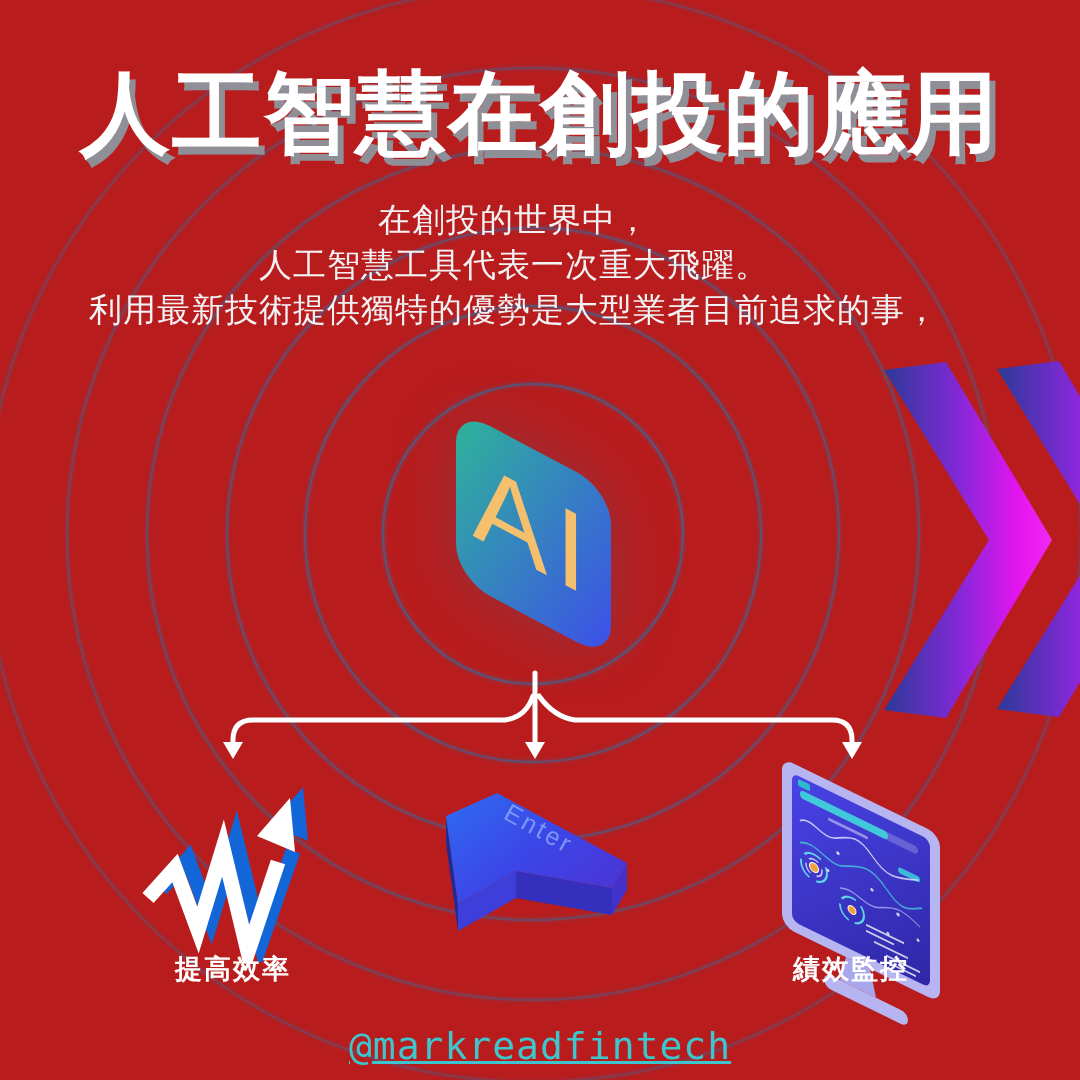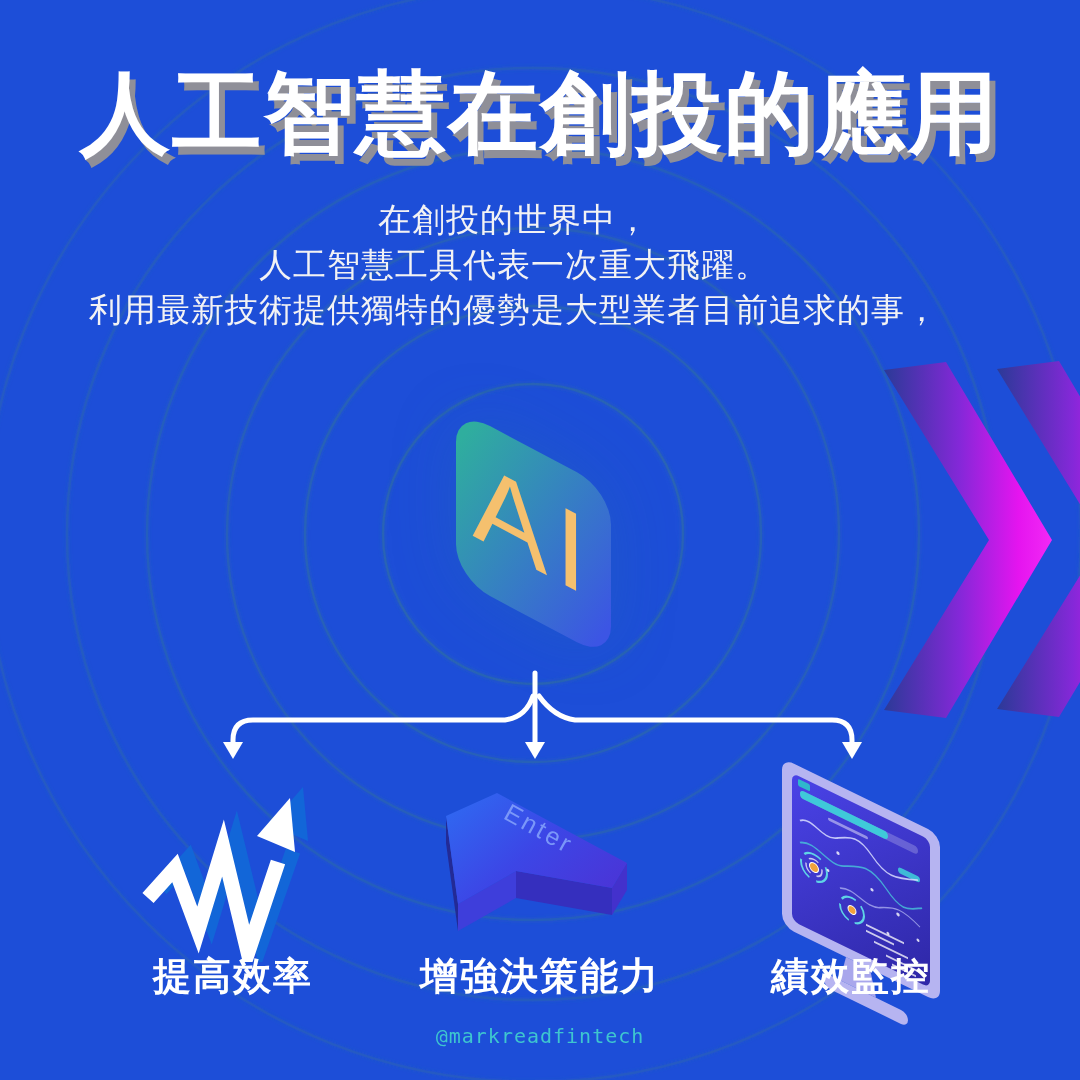--- a/index.html
+++ b/index.html
@@ -1,18 +1,18 @@
 <!DOCTYPE html>
 <html><head>
 <meta charset="utf-8">
 <style>
   html,body{margin:0;padding:0;background:#000;}
   .canvas{
     position:relative;width:1080px;height:1080px;overflow:hidden;
-    background:#1d4ed8;
+    background:#b91c1c;
     font-family:"Liberation Sans",sans-serif;
   }
   .layer{position:absolute;left:0;top:0;width:1080px;height:1080px;pointer-events:none;}
 
   .title{
     position:absolute;left:0;top:66px;width:1080px;margin:0;
     text-align:center;color:#ffffff;font-size:90px;font-weight:bold;
     letter-spacing:2px;line-height:1.05;
     text-shadow:6px 8px 0 #8f8f98;
   }
@@ -28,31 +28,32 @@
     transform:skewY(28deg);transform-origin:0 0;
     display:flex;align-items:center;justify-content:center;
     box-shadow:0 0 60px rgba(40,120,160,0.25);
   }
   .ai-badge span{
     color:#f5c06e;font-size:112px;font-weight:500;letter-spacing:8px;
     line-height:1;transform:translateY(-4px);
   }
 
   .branch-label{
-    position:absolute;top:951px;color:#ffffff;font-size:38px;font-weight:bold;
+    position:absolute;top:951px;color:#ffffff;font-size:27px;font-weight:bold;
     text-align:center;letter-spacing:2px;
   }
   .label-efficiency{left:104px;width:258px;}
   .label-decision{left:398px;width:284px;}
   .label-monitoring{left:722px;width:258px;font-family:Liberation Serif, serif;}
 
   .handle{
     position:absolute;left:0;top:1024px;width:1080px;text-align:center;
-    color:#3ec6cf;font-size:20px;letter-spacing:1px;
+    color:#3ec6cf;font-size:38px;letter-spacing:1px;
     font-family:"DejaVu Sans Mono",monospace;
+    text-decoration:underline;
   }
   svg{display:block;}
 </style>
 </head>
 <body>
 
 <div class="canvas">
 
   <svg class="layer" width="1080" height="1080" viewBox="0 0 1080 1080">
     <defs>
@@ -179,18 +180,17 @@
         <line x1="96" y1="130" x2="134" y2="130"></line>
         <line x1="96" y1="136" x2="124" y2="136"></line>
         <line x1="104" y1="143" x2="138" y2="143"></line>
         <line x1="116" y1="151" x2="150" y2="151"></line>
         <line x1="122" y1="157" x2="146" y2="157"></line>
       </g>
     </g>
   </svg>
 
   <div class="branch-label label-efficiency">提高效率</div>
-  <div class="branch-label label-decision">增強決策能力</div>
   <div class="branch-label label-monitoring">績效監控</div>
 
   <div class="handle">@markreadfintech</div>
 
 </div>
 
 </body></html>

